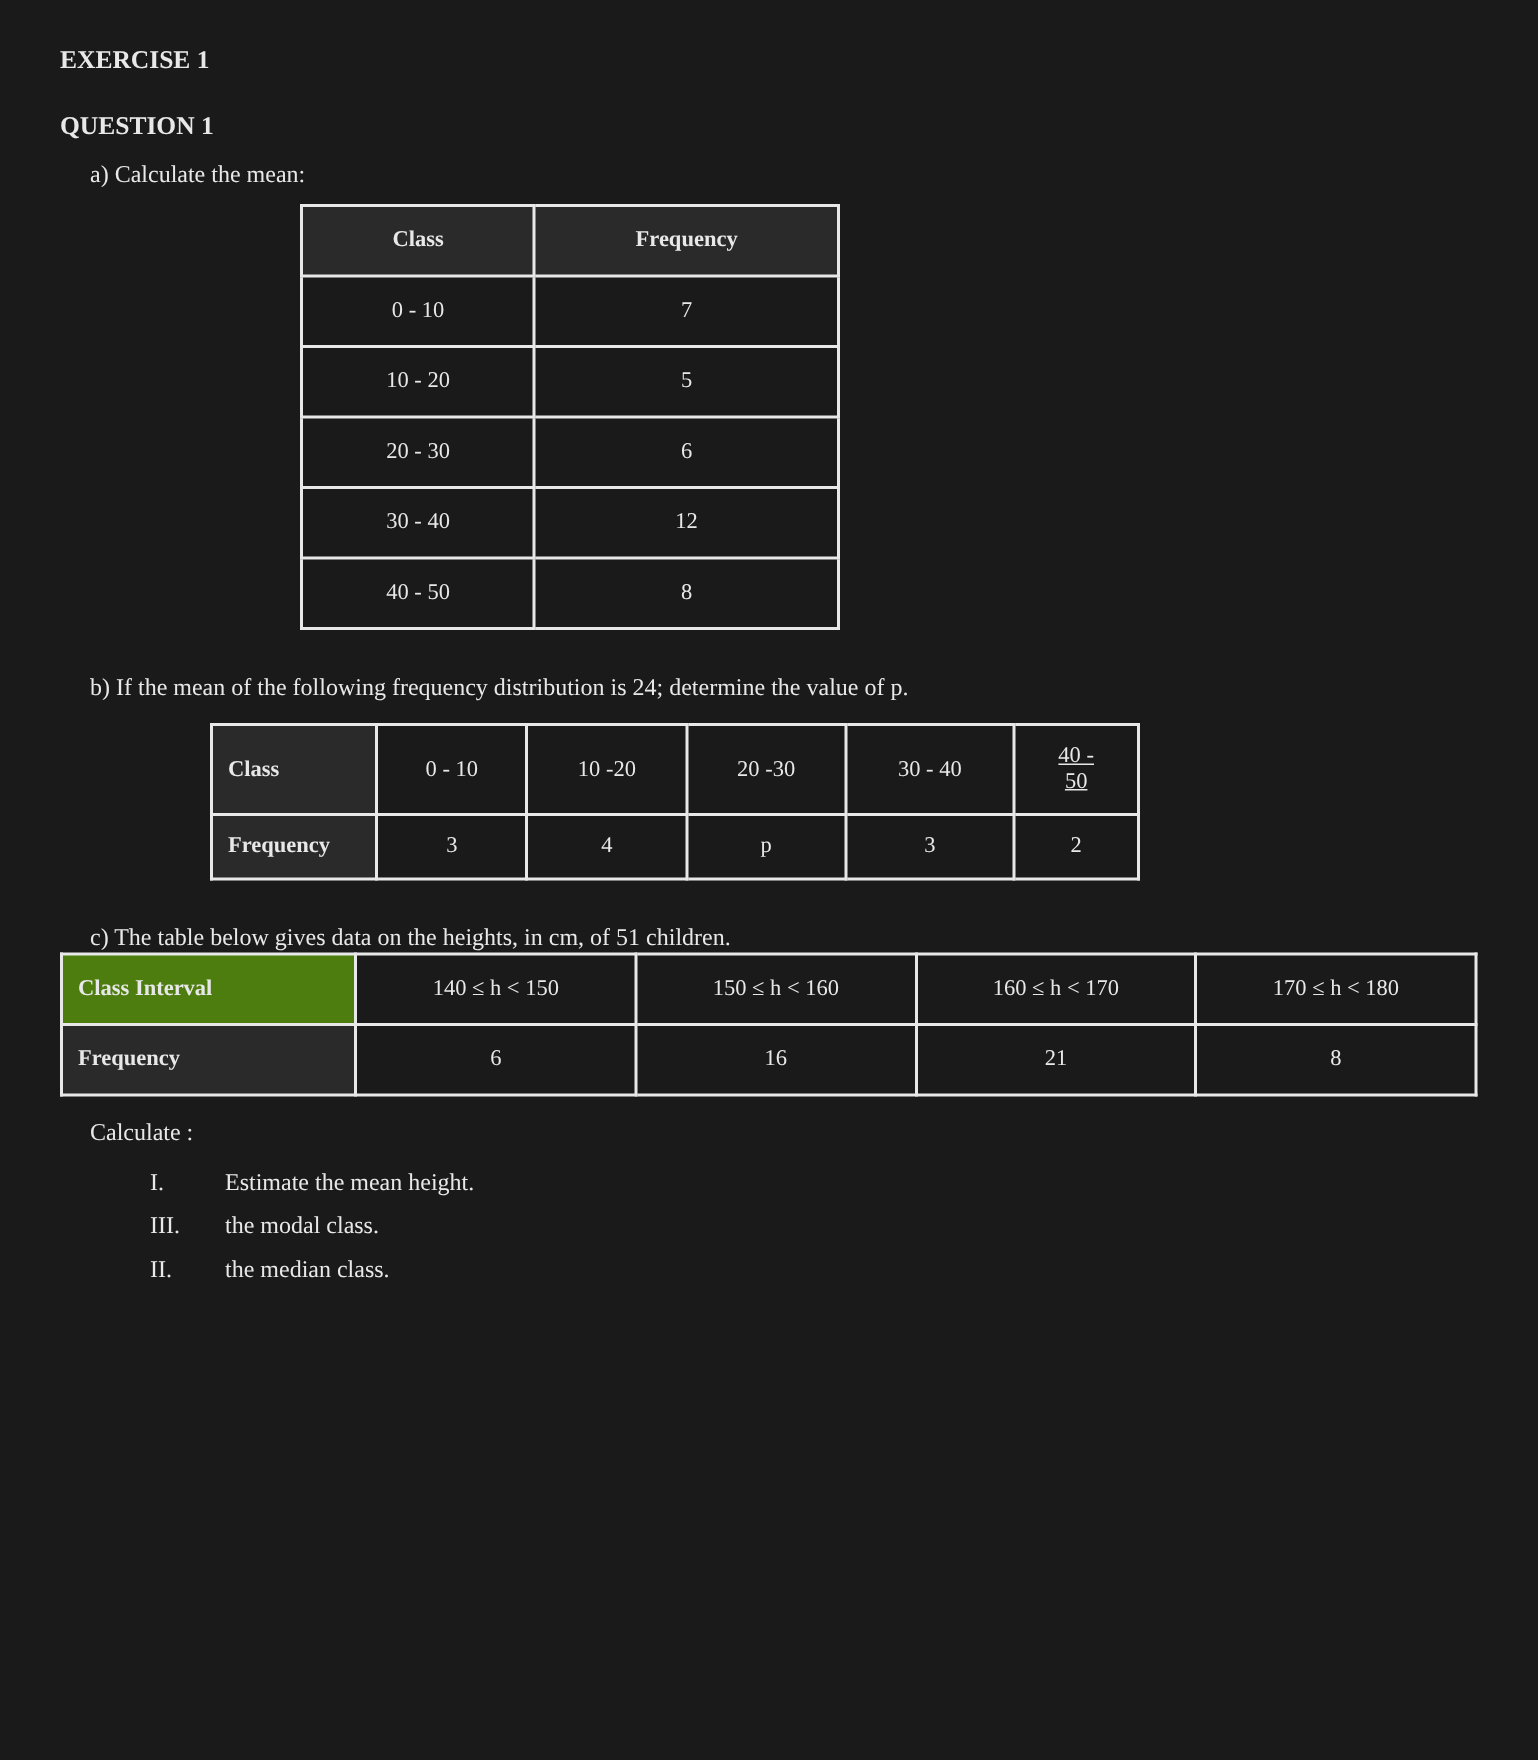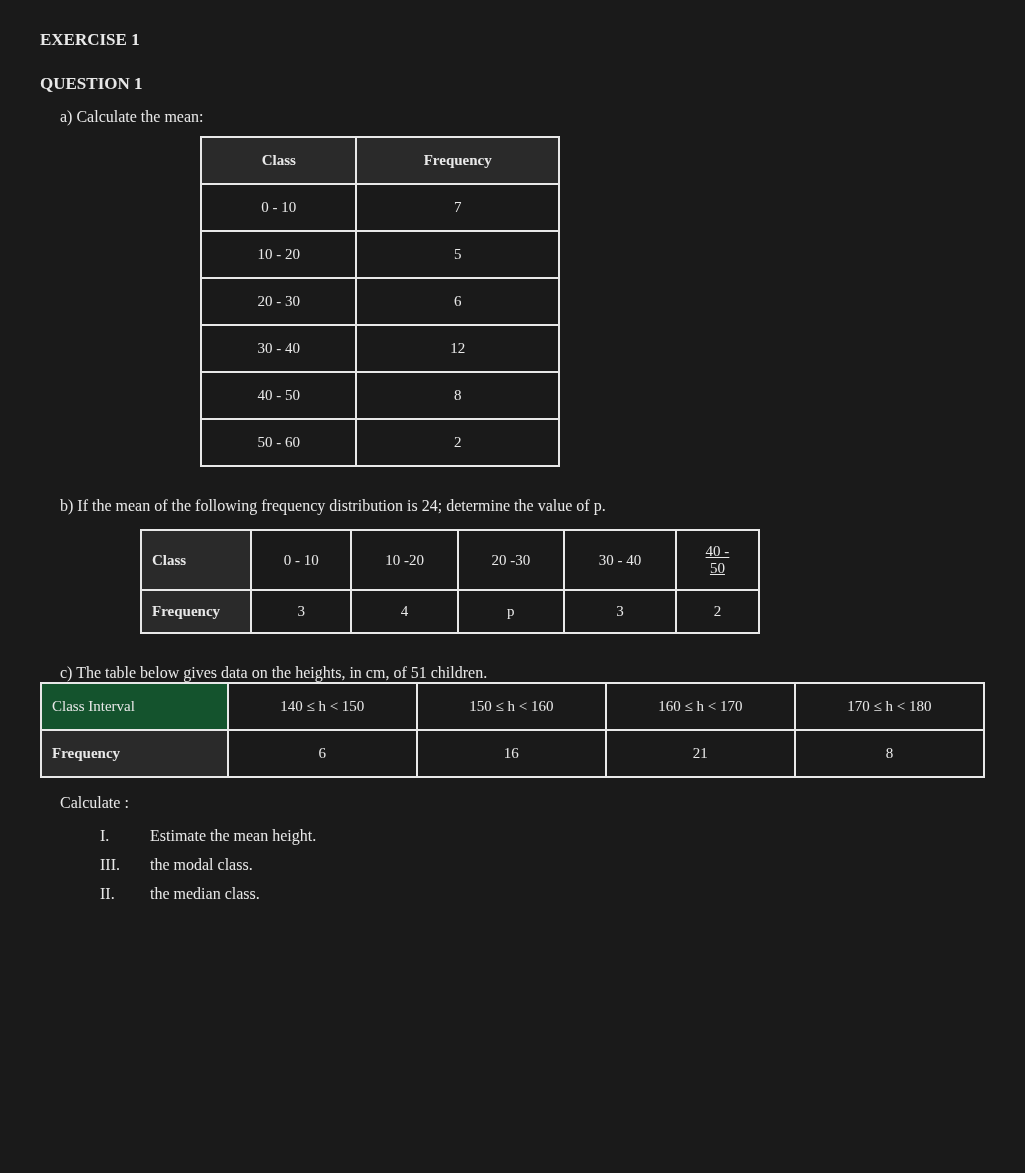--- a/index.html
+++ b/index.html
@@ -98,22 +98,22 @@
       width: 100%;
     }
     .table-c th, .table-c td {
       border: 2px solid #e8e8e8;
       text-align: center;
       padding: 14px 10px;
       font-size: 15px;
       font-weight: normal;
     }
     .table-c th.label-header {
-      font-weight: normal;
-      background-color: #14532d;
+      font-weight: bold;
+      background-color: #4d7c0f;
       text-align: left;
     }
     .table-c td.label-cell {
       font-weight: bold;
       background-color: #2a2a2a;
       text-align: left;
       padding-left: 10px;
     }
 
     .calculate-label {
@@ -162,24 +162,20 @@
           <td>20 -  30</td>
           <td>6</td>
         </tr>
         <tr>
           <td>30 - 40</td>
           <td>12</td>
         </tr>
         <tr>
           <td>40 -  50</td>
           <td>8</td>
-        </tr>
-        <tr>
-          <td>50  -  60</td>
-          <td>2</td>
         </tr>
       </tbody>
   </table>
 </div>
 
 <div class="part-b-text">b)  If the mean of the following frequency distribution is 24; determine  the value of p.</div>
 <div class="table-container-b">
   <table class="table-b">
     <tbody id="table-b-body">
     <tr>

